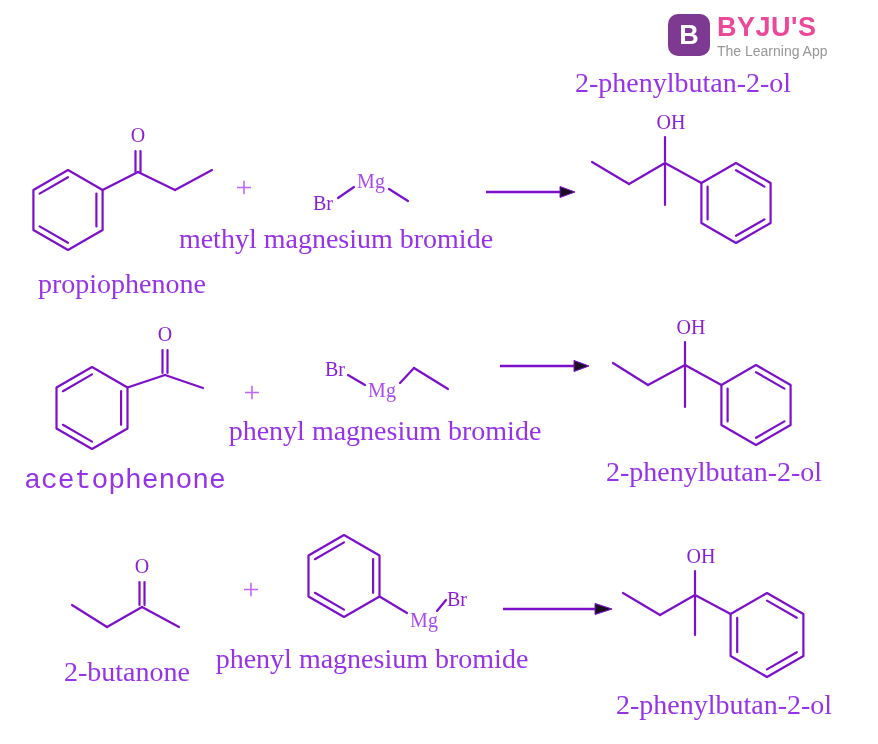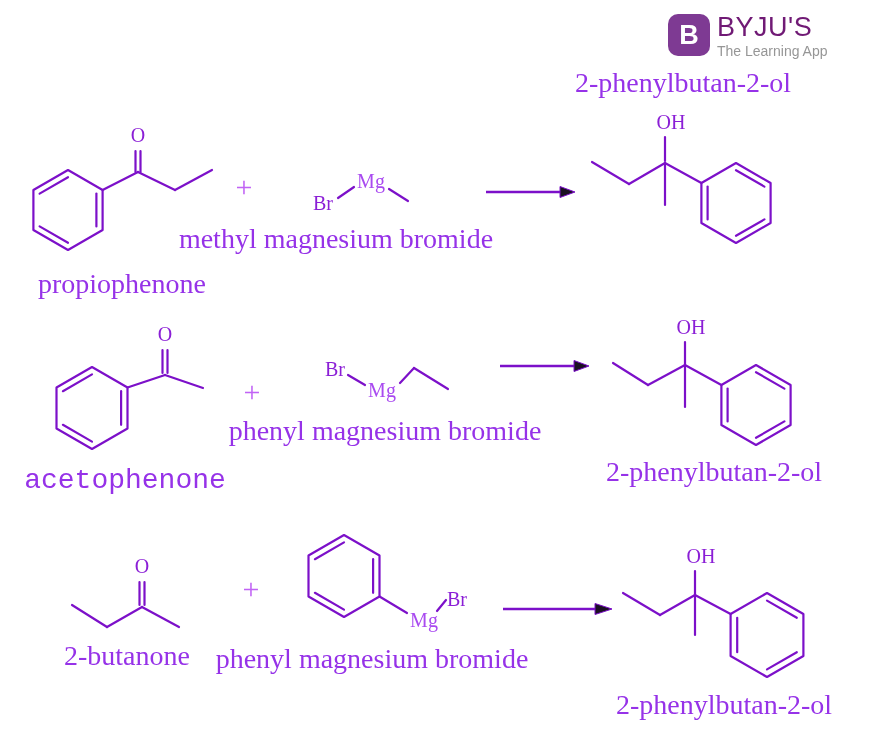--- a/index.html
+++ b/index.html
@@ -15,21 +15,21 @@
   .lbl{position:absolute;transform:translate(-50%,-50%);color:#9632e8;font-size:28px;
        white-space:nowrap;font-family:"Liberation Serif", serif;}
   .plus{position:absolute;transform:translate(-50%,-50%);color:#c163f5;font-size:30px;
         font-weight:400;font-family:"Liberation Serif", serif;}
   .logo{position:absolute;left:668px;top:14px;display:flex;align-items:flex-start;gap:7px;
         font-family:"Liberation Sans", sans-serif;}
   .logo-badge{width:42px;height:42px;background:#7e3a93;border-radius:10px;display:flex;
               align-items:center;justify-content:center;color:#ffffff;font-size:27px;
               font-weight:bold;font-family:"Liberation Sans", sans-serif;}
   .logo-text{display:flex;flex-direction:column;line-height:1;}
-  .logo-name{color:#701a75;font-size:27px;font-weight:normal;letter-spacing:0.5px;}
+  .logo-name{color:#ec4899;font-size:27px;font-weight:bold;letter-spacing:0.5px;}
   .logo-tag{color:#969696;font-size:14px;margin-top:3px;}
 </style>
 </head>
 <body>
 
 <div class="canvas">
 
   <div class="logo">
     <div class="logo-badge">B</div>
     <div class="logo-text">
@@ -126,21 +126,21 @@
   <div class="lbl" style="left:714px;top:472px;">2-phenylbutan-2-ol</div>
 
   <svg style="left:55px;top:535px;" width="160" height="120" viewBox="0 0 160 120">
     <line class="bond" x1="17" y1="70" x2="52" y2="92"></line>
     <line class="bond" x1="52" y1="92" x2="87" y2="72"></line>
     <line class="bond" x1="87" y1="72" x2="124" y2="92"></line>
     <line class="bond" x1="84.5" y1="70" x2="84.5" y2="47"></line>
     <line class="bond" x1="89.5" y1="70" x2="89.5" y2="47"></line>
     <text class="atom" x="87" y="38">O</text>
   </svg>
-  <div class="lbl" style="left:127px;top:656px;">2-butanone</div>
+  <div class="lbl" style="left:127px;top:672px;">2-butanone</div>
 
   <div class="plus" style="left:251px;top:589px;">+</div>
 
   <svg style="left:290px;top:525px;" width="200" height="120" viewBox="0 0 200 120">
     <polygon class="ring" points="54,10 89.5,30.5 89.5,71.5 54,92 18.5,71.5 18.5,30.5"></polygon>
     <line class="bond" x1="24.9" y1="34.2" x2="54" y2="17.4"></line>
     <line class="bond" x1="83.1" y1="34.2" x2="83.1" y2="67.8"></line>
     <line class="bond" x1="54" y1="84.6" x2="24.9" y2="67.8"></line>
     <line class="bond" x1="89.5" y1="71.5" x2="117" y2="88"></line>
     <text class="atom atom-mg" x="134" y="102">Mg</text>

